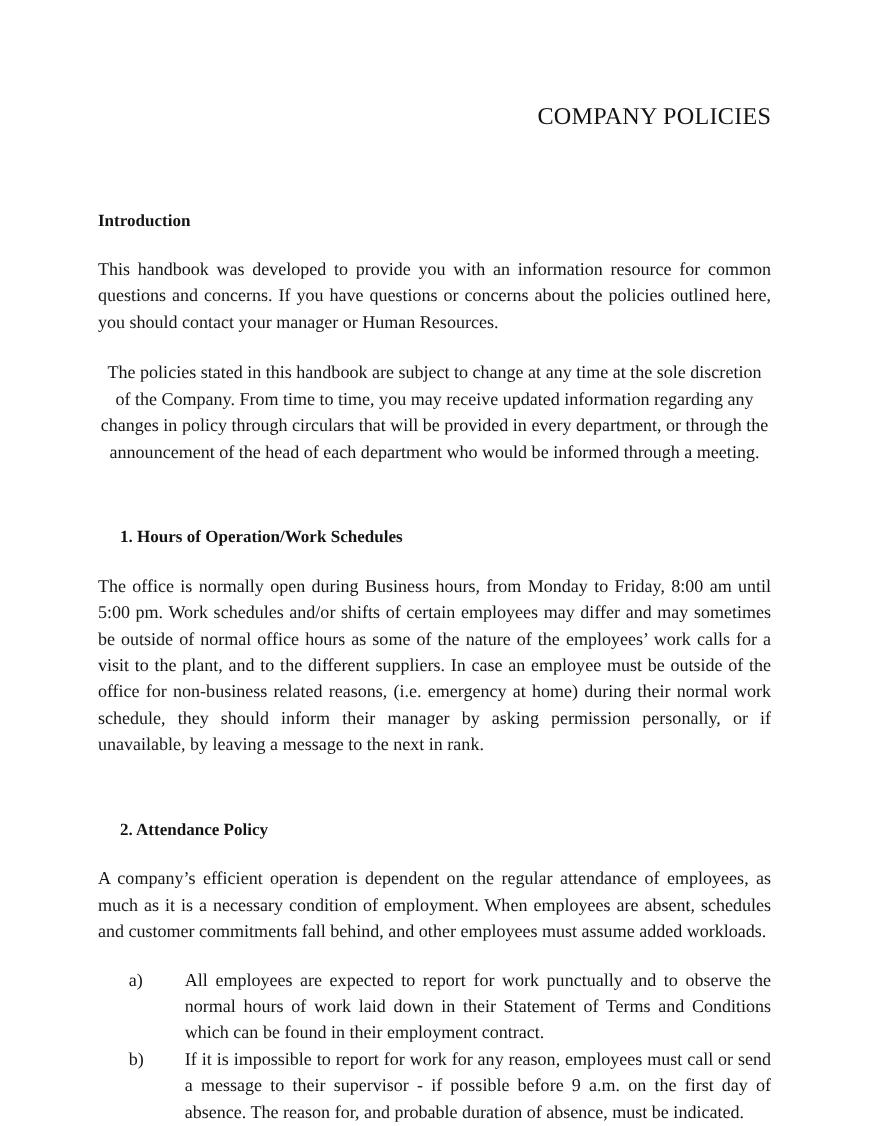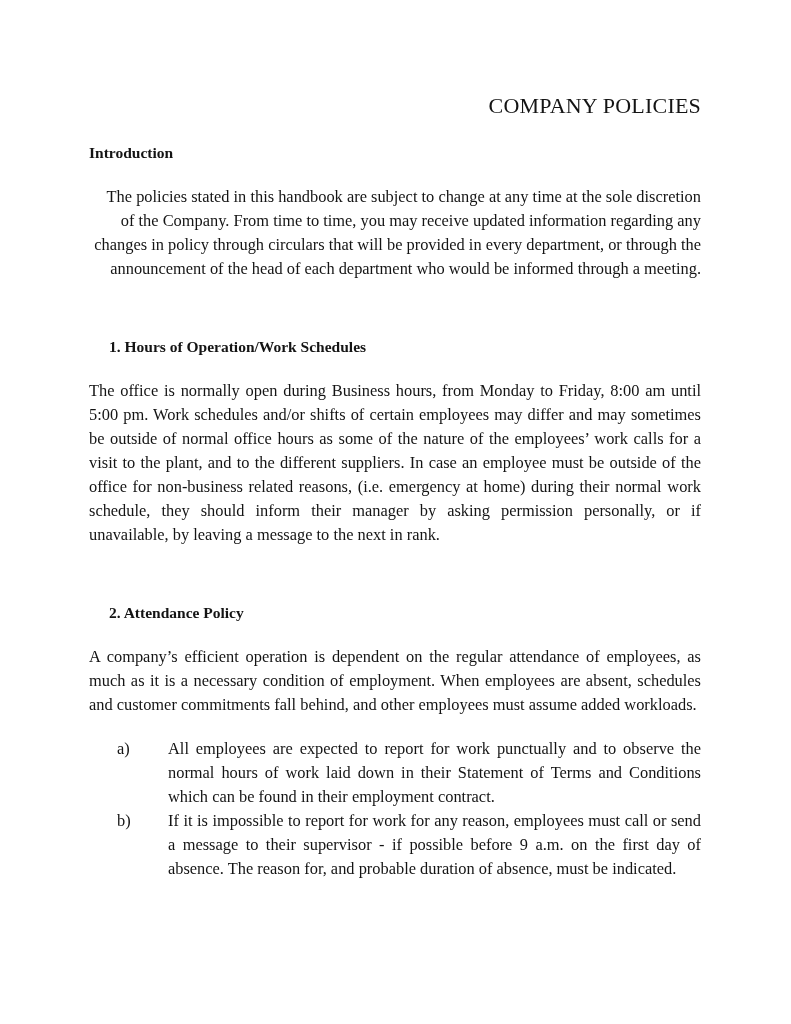--- a/index.html
+++ b/index.html
@@ -33,37 +33,37 @@
     padding-top: 93px;
     letter-spacing: 0.2px;
   }
   .section-heading {
     font-size: 15.5px;
     line-height: 20px;
     font-weight: bold;
     margin: 0;
   }
   .heading-intro {
-    margin-top: 24px;
+    margin-top: 72px;
   }
   .heading-major {
     margin-top: 56px;
     margin-left: 20px;
   }
   p.body-para {
     font-size: 16.4px;
     line-height: 24px;
     margin: 0;
     margin-top: 22px;
     text-align: justify;
     text-justify: inter-word;
     hyphens: none;
   }
   p.body-para.left-align {
-    text-align: right;
+    text-align: center;
   }
   ol.lettered-list {
     list-style: none;
     margin: 0;
     margin-top: 20px;
     padding: 0;
   }
   ol.lettered-list > li {
     position: relative;
     font-size: 16.4px;
@@ -85,20 +85,21 @@
 </head>
 <body>
 
 <div class="page">
   <div class="content">
 
     <h1 class="doc-title">COMPANY POLICIES</h1>
 
     <h2 class="section-heading heading-intro">Introduction</h2>
 
+    <p class="body-para">This handbook was developed to provide you with an information resource for common questions and concerns. If you have questions or concerns about the policies outlined here, you should contact your manager or Human Resources.</p>
 
     <p class="body-para left-align">The policies stated in this handbook are subject to change at any time at the sole discretion of the Company. From time to time, you may receive updated information regarding any changes in policy through circulars that will be provided in every department, or through the announcement of the head of each department who would be informed through a meeting.</p>
 
     <h2 class="section-heading heading-major">1. Hours of Operation/Work Schedules</h2>
 
     <p class="body-para">The office is normally open during Business hours, from Monday to Friday, 8:00 am until 5:00 pm. Work schedules and/or shifts of certain employees may differ and may sometimes be outside of normal office hours as some of the nature of the employees’ work calls for a visit to the plant, and to the different suppliers. In case an employee must be outside of the office for non-business related reasons, (i.e. emergency at home) during their normal work schedule, they should inform their manager by asking permission personally, or if unavailable, by leaving a message to the next in rank.</p>
 
     <h2 class="section-heading heading-major">2. Attendance Policy</h2>
 
     <p class="body-para">A company’s efficient operation is dependent on the regular attendance of employees, as much as it is a necessary condition of employment. When employees are absent, schedules and customer commitments fall behind, and other employees must assume added workloads.</p>

